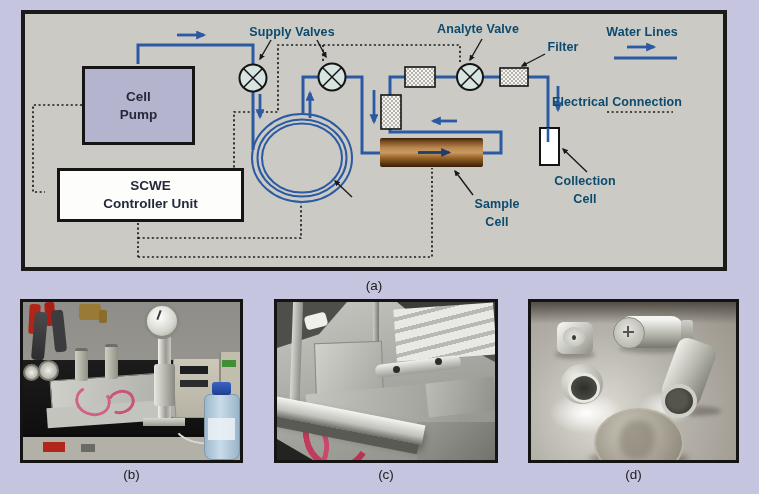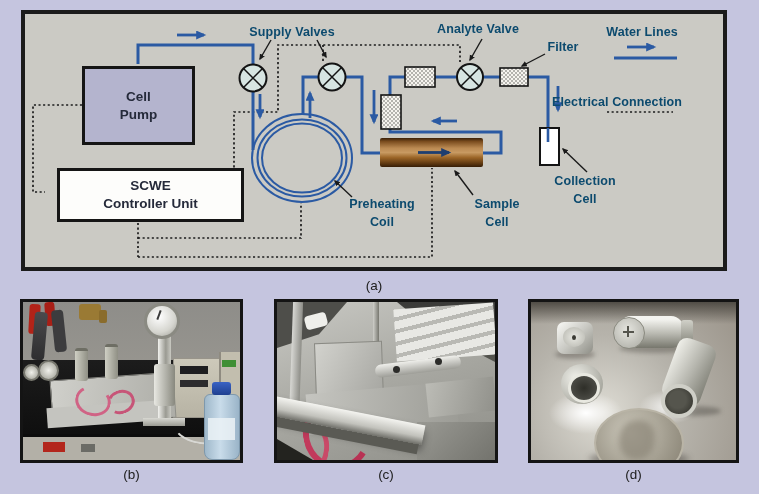--- a/index.html
+++ b/index.html
@@ -150,24 +150,20 @@
     <div class="box scwe">
       <div>SCWE</div>
       <div>Controller Unit</div>
     </div>
 
     <div class="lbl" style="left:271px;top:15px">Supply Valves</div>
     <div class="lbl" style="left:457px;top:12px">Analyte Valve</div>
     <div class="lbl" style="left:542px;top:30px">Filter</div>
     <div class="lbl" style="left:621px;top:15px">Water Lines</div>
     <div class="lbl" style="left:596px;top:85px">Electrical Connection</div>
-    <div class="lbl lbl2" style="left:361px;top:186px">
-      <div>Preheating</div>
-      <div>Coil</div>
-    </div>
     <div class="lbl lbl2" style="left:476px;top:186px">
       <div>Sample</div>
       <div>Cell</div>
     </div>
     <div class="lbl lbl2" style="left:564px;top:163px">
       <div>Collection</div>
       <div>Cell</div>
     </div>
   </div>
   <div class="caption cap-a">(a)</div>

